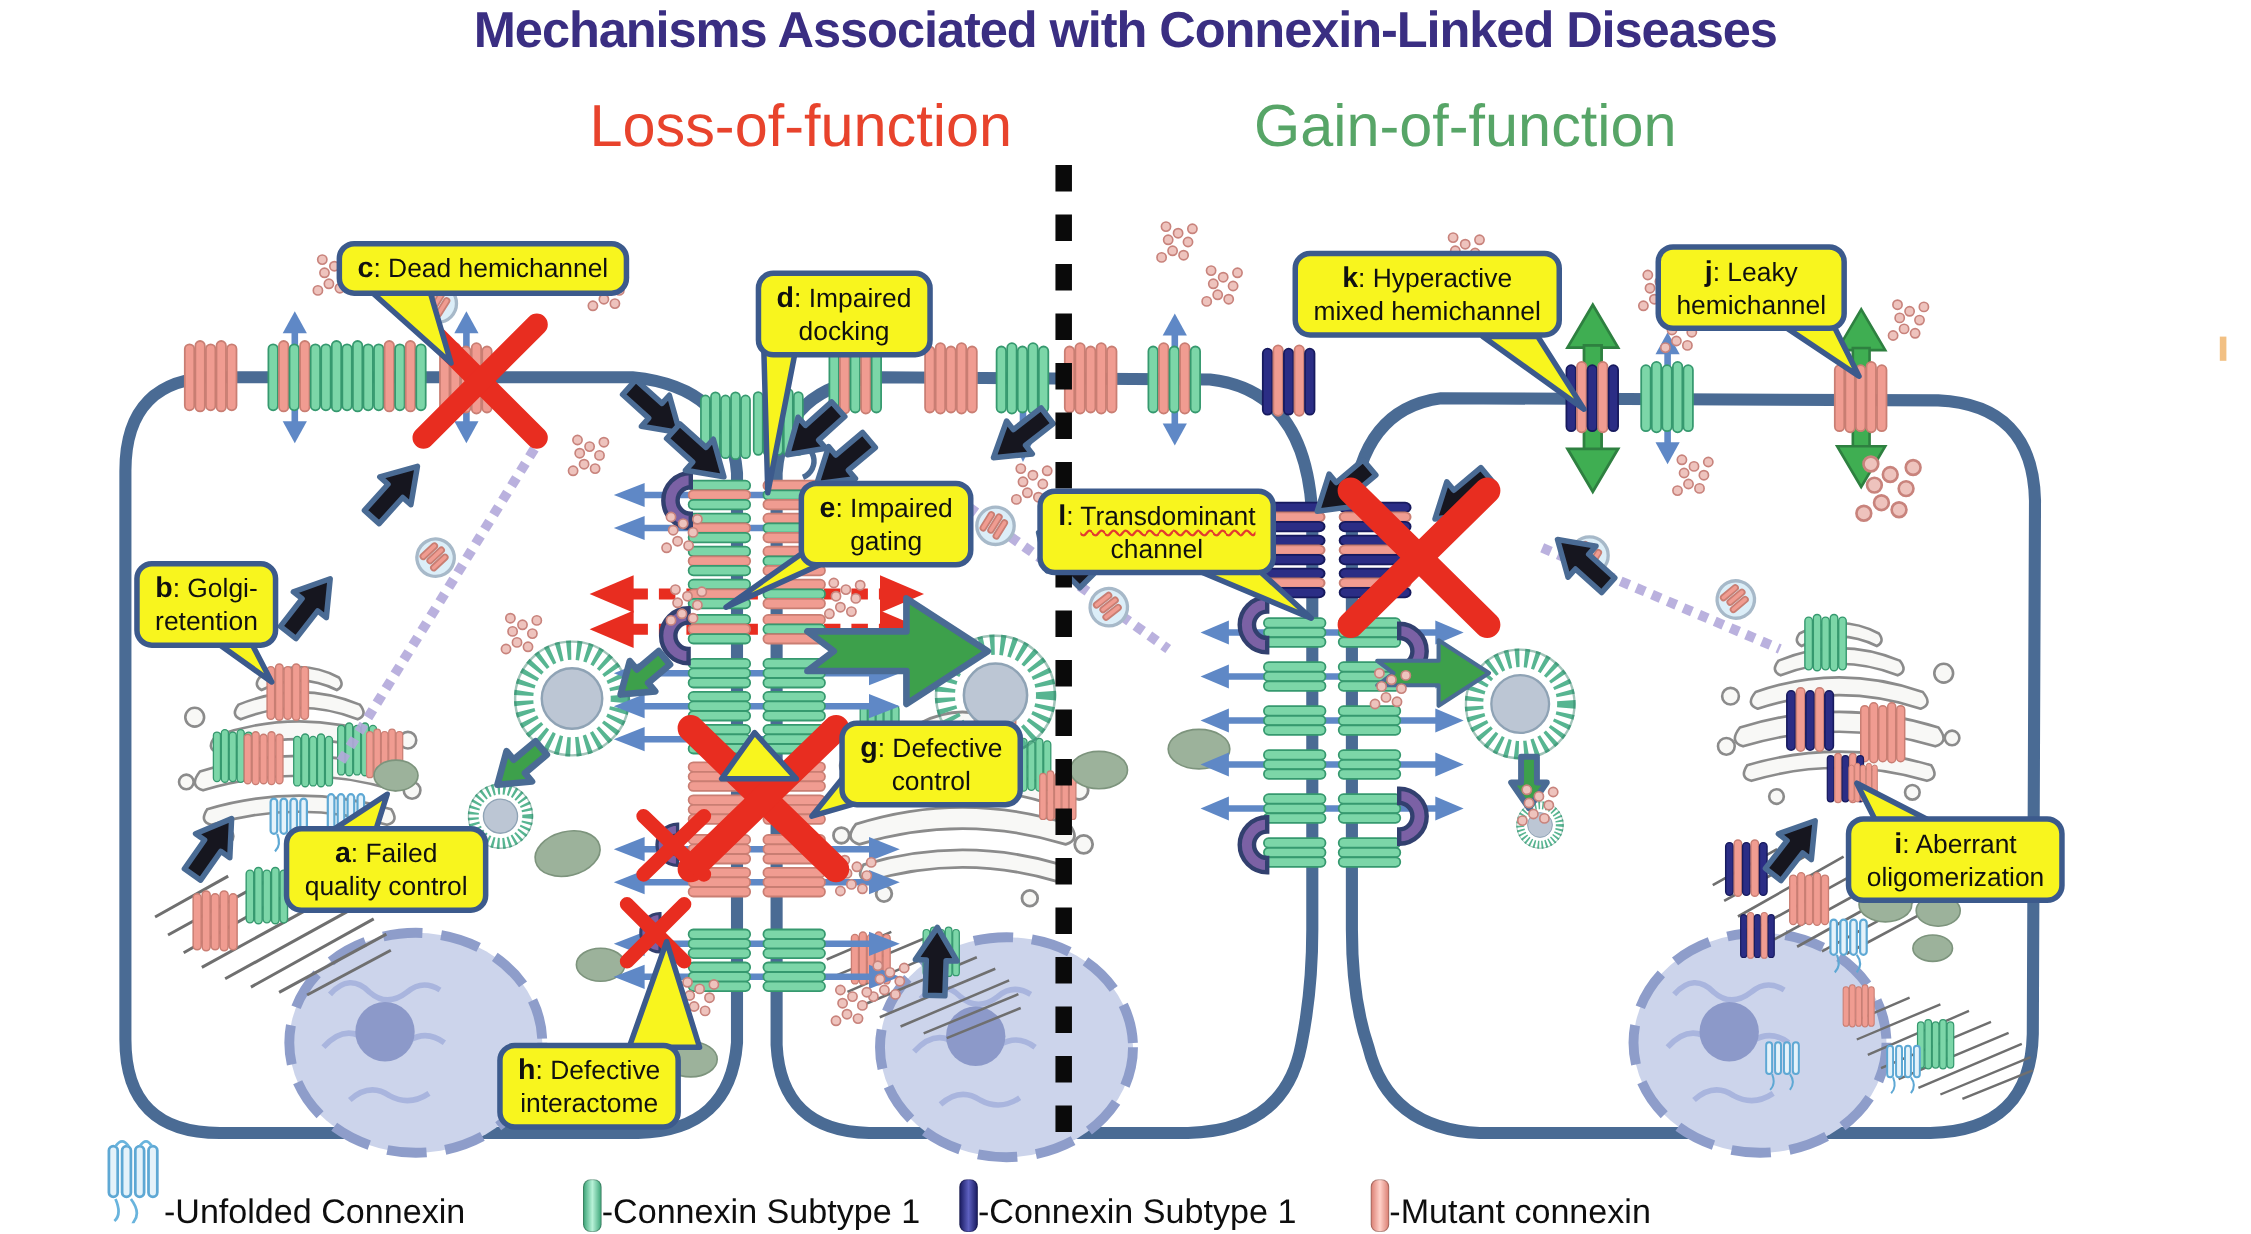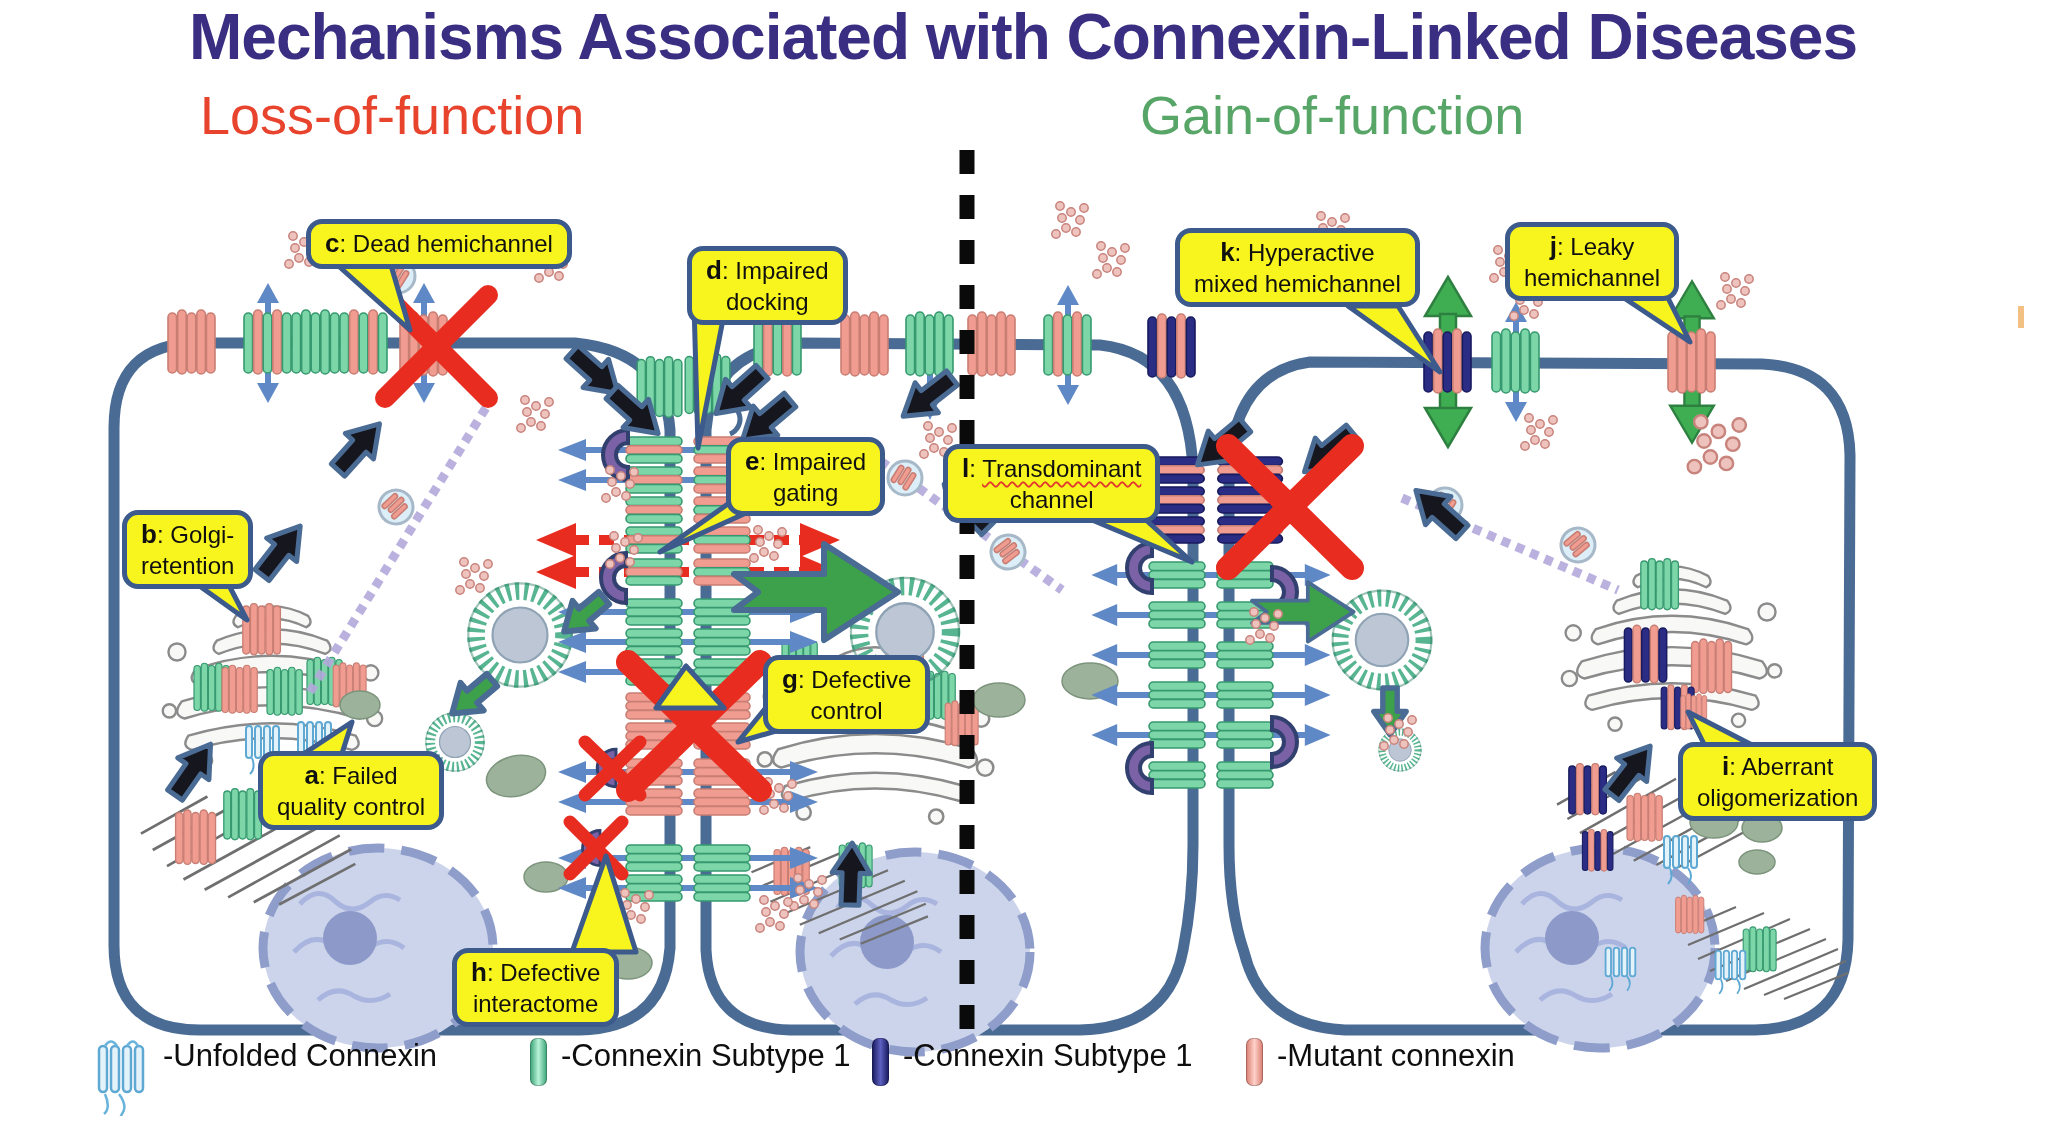--- a/index.html
+++ b/index.html
@@ -1,34 +1,34 @@
 <!DOCTYPE html>
 <html style="--title-indigo: #3a2e82; --loss-red: #e8432c; --gain-green: #57a567; --callout-yellow: #f8f51e; --callout-border: #3c5a8c; --membrane-blue: #4a6b94; --connexin1-mint: #7cd6a8; --connexin2-navy: #2b2d85; --mutant-salmon: #f09c91; --unfolded-blue: #5ea8d4; --arrow-blue: #5f88c6; --arrow-dark: #16161f; --alert-red: #e82d20; --traffic-green: #3da04b; --scaffold-purple: #7b61a5; --ring-teal: #57b591; --nucleus-lavender: #ccd4eb; --microtubule-lavender: #b2a9da; --endosome-sage: #9cb29b; --dot-pink: #eec3bd;"><head>
 <meta charset="utf-8">
 <style>
   html,body{margin:0;padding:0;background:#fff;}
   .stage{position:relative;width:2046px;height:1122px;background:#fff;overflow:hidden;
          font-family:"Liberation Sans",sans-serif;}
   .stage svg.art{position:absolute;left:0;top:0;z-index:1;}
 
   .title{position:absolute;top:0;left:0;width:100%;text-align:center;
-         font-size:64px;font-weight:700;letter-spacing:-1px;color:var(--title-indigo,#3a2e82);z-index:4;}
+         font-size:46px;font-weight:700;letter-spacing:-1px;color:var(--title-indigo,#3a2e82);z-index:4;}
   .hdr{position:absolute;top:84px;font-size:54px;font-weight:400;z-index:4;}
-  .hdr.loss{left:200px;width:720px;text-align:left;color:var(--loss-red,#e8432c);}
+  .hdr.loss{left:200px;width:720px;text-align:right;color:var(--loss-red,#e8432c);}
   .hdr.gain{left:1140px;width:740px;color:var(--gain-green,#57a567);}
 
   .callout{position:absolute;z-index:6;background:var(--callout-yellow,#f8f51e);
            border:5px solid var(--callout-border,#3c5a8c);border-radius:16px;
            padding:4px 14px;font-size:24px;line-height:1.22;text-align:center;color:#101010;
            width:max-content;}
   .callout b{font-weight:700;font-size:26px;}
   .co-line{display:block;}
   .squiggle{text-decoration:underline wavy #e23b2e;text-decoration-thickness:2px;text-underline-offset:4px;}
 
-  .leg{position:absolute;display:flex;align-items:flex-start;gap:14px;height:82px;z-index:4;
+  .leg{position:absolute;display:flex;align-items:flex-end;height:82px;z-index:4;
        font-size:31px;color:#0e0e0e;}
   .cyl{width:15px;height:46px;border-radius:7px;border:1px solid rgba(0,0,0,.25);}
   .cyl.mint{background:linear-gradient(90deg,#45ab7f,#b8f2d8,#45ab7f);}
   .cyl.navy{background:linear-gradient(90deg,#1d1f66,#5d60c0,#1d1f66);}
   .cyl.salmon{background:linear-gradient(90deg,#dd8478,#ffd1c9,#dd8478);}
 
   
   .mem{fill:#ffffff;stroke:var(--membrane-blue,#4a6b94);stroke-width:11;stroke-linejoin:round;}
   .cg{fill:var(--connexin1-mint,#7cd6a8);stroke:#36996f;stroke-width:1.6;}
   .cp{fill:var(--mutant-salmon,#f09c91);stroke:#c97e73;stroke-width:1.6;}

